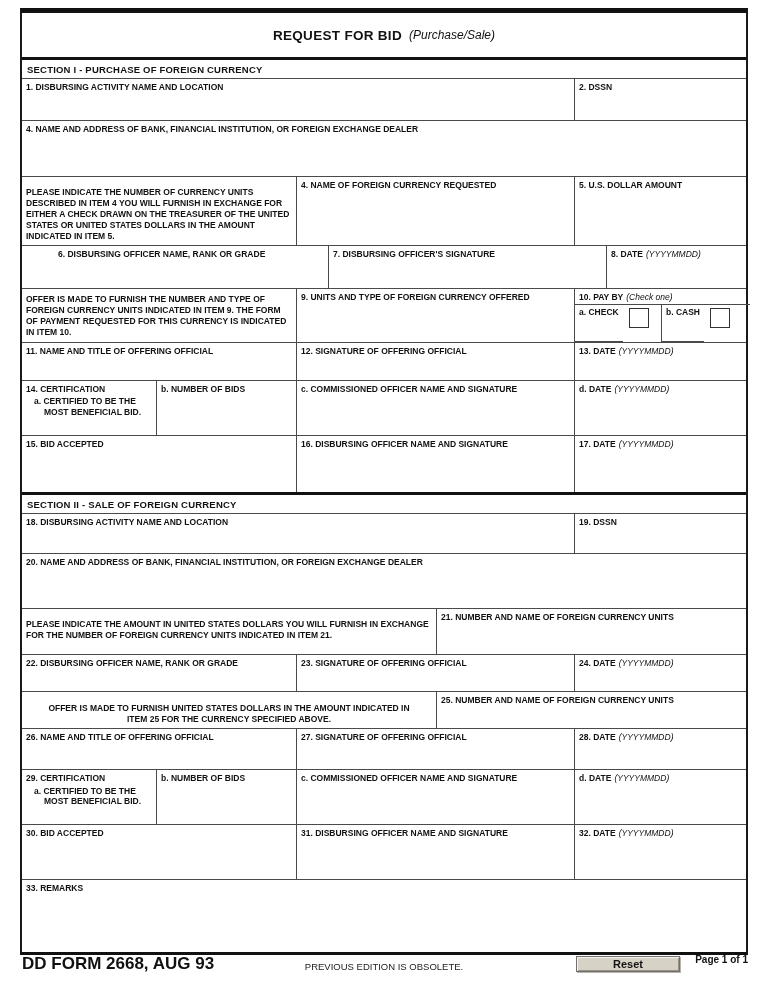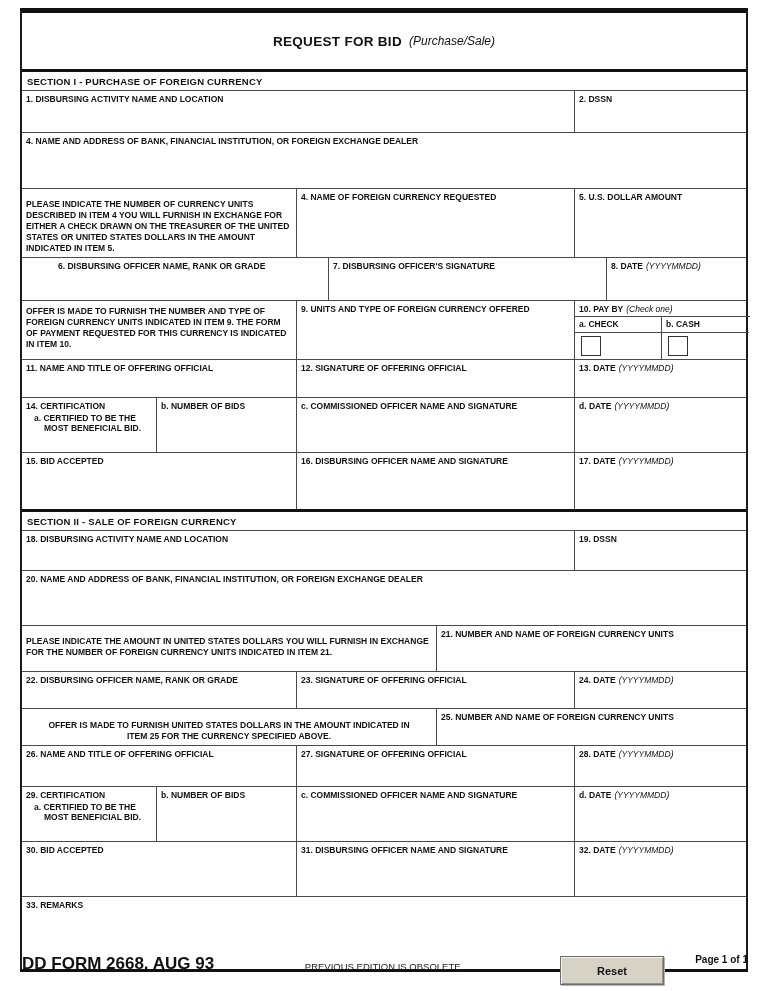--- a/index.html
+++ b/index.html
@@ -32,49 +32,49 @@
   .w278 { flex: 0 0 278px; }
   .w313 { flex: 0 0 313px; }
   .w415 { flex: 0 0 415px; }
   .w553 { flex: 0 0 553px; }
   .wfull { flex: 1 1 auto; }
   .lbl { font-weight: bold; font-size: 8.5px; line-height: 1.2; }
   .it  { font-style: italic; font-weight: normal; margin-left: 3px; }
   .note { font-weight: bold; font-size: 8.5px; line-height: 1.3; padding-top: 2px; }
   .center { text-align: center; padding-top: 8px; padding-left: 14px; padding-right: 14px; }
   .titlebar {
-    height: 56px; display: flex; justify-content: center; align-items: center; gap: 7px;
+    height: 44px; display: flex; justify-content: center; align-items: center; gap: 7px;
   }
   .title-main { font-weight: bold; font-size: 13.5px; letter-spacing: .3px; }
   .title-note { font-style: italic; font-size: 12px; }
   
   .h42 { min-height: 42px; } .h56 { min-height: 56px; } .h68 { min-height: 68px; }
   .h43 { min-height: 43px; padding-left: 32px; } .h54 { min-height: 54px; } .h38 { min-height: 38px; }
   .h55 { min-height: 55px; } .h57 { min-height: 57px; } .h40 { min-height: 40px; }
   .h46 { min-height: 46px; } .h37 { min-height: 37px; } .h41 { min-height: 41px; }
   .h73 { min-height: 73px; }
   .vpadnote { padding-top: 7px; }
   .certsub { margin-left: 8px; margin-top: 2px; padding-left: 10px; text-indent: -10px; width: 112px; }
   
   .payby { padding: 0; display: flex; flex-direction: column; }
   .payby-h { padding: 3px 4px 2px 4px; border-bottom: 1px solid #4a4a4a; }
   .payby-cols { display: flex; flex: 1; }
-  .payby-col { flex: 0 0 87px; display: flex; flex-direction: column; }
+  .payby-col { flex: 0 0 87px; display: flex; flex-direction: row; }
   .payby-col.first { border-right: 1px solid #4a4a4a; }
   .payby-lbl { padding: 2px 4px; border-bottom: 1px solid #4a4a4a; }
   .checkbox {
     width: 20px; height: 20px; border: 1.5px solid #333;
     margin: 3px 0 3px 6px; background: #fff; cursor: pointer;
   }
   
   .footer { position: absolute; left: 20px; top: 952px; width: 728px; height: 34px; }
   .footer-form-number { position: absolute; left: 2px; top: 2px; font-weight: bold; font-size: 17px; }
   .footer-edition { position: absolute; left: 0; right: 0; top: 9px; text-align: center; font-size: 9.5px; color: #222; }
   .reset-btn {
-    position: absolute; left: 540px; top: 4px; width: 104px; height: 29px;
+    position: absolute; left: 556px; top: 4px; width: 104px; height: 16px;
     background: #d6d2c6; border: 1px solid #6f6f6f;
     box-shadow: inset 1px 1px 0 #f4f2ec, inset -1px -1px 0 #989386, 1px 1px 0 #b9b5aa;
     font-family: "Liberation Sans", sans-serif; font-weight: bold; font-size: 11px; color: #111;
     cursor: pointer;
   }
   .footer-page { position: absolute; right: 0; top: 2px; font-weight: bold; font-size: 10px; }
 </style>
 </head>
 <body>
 

